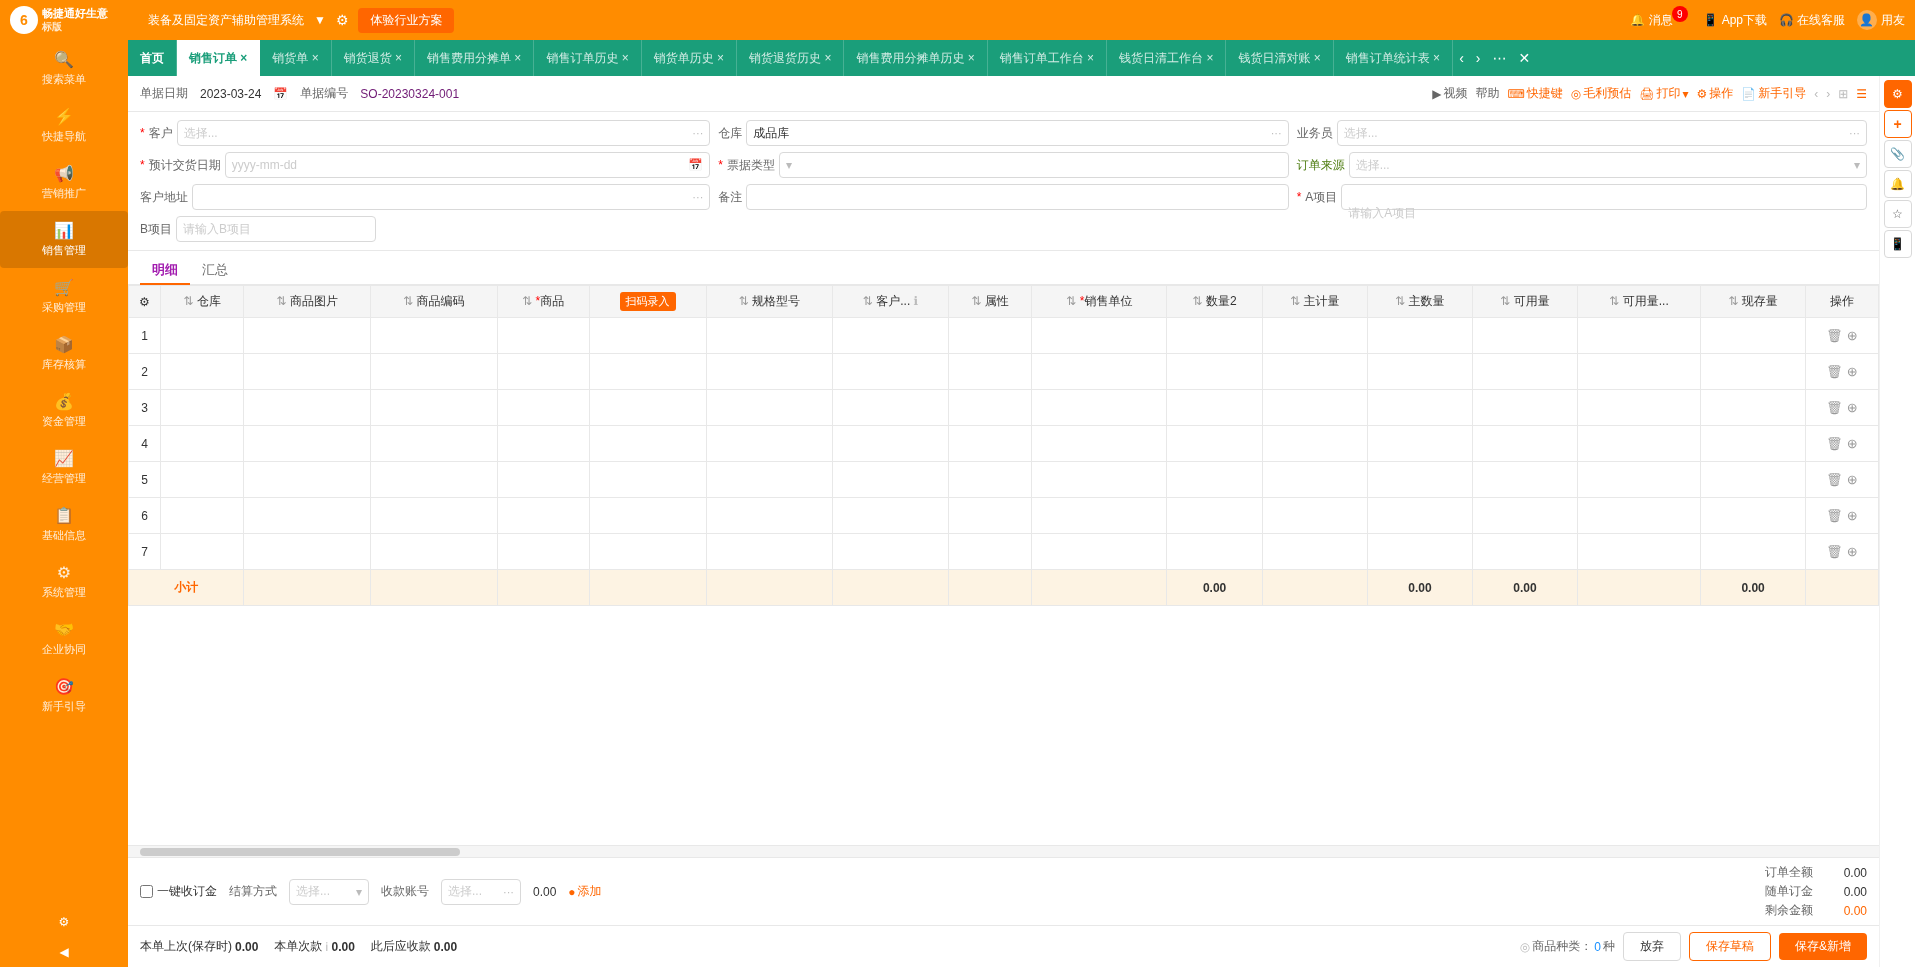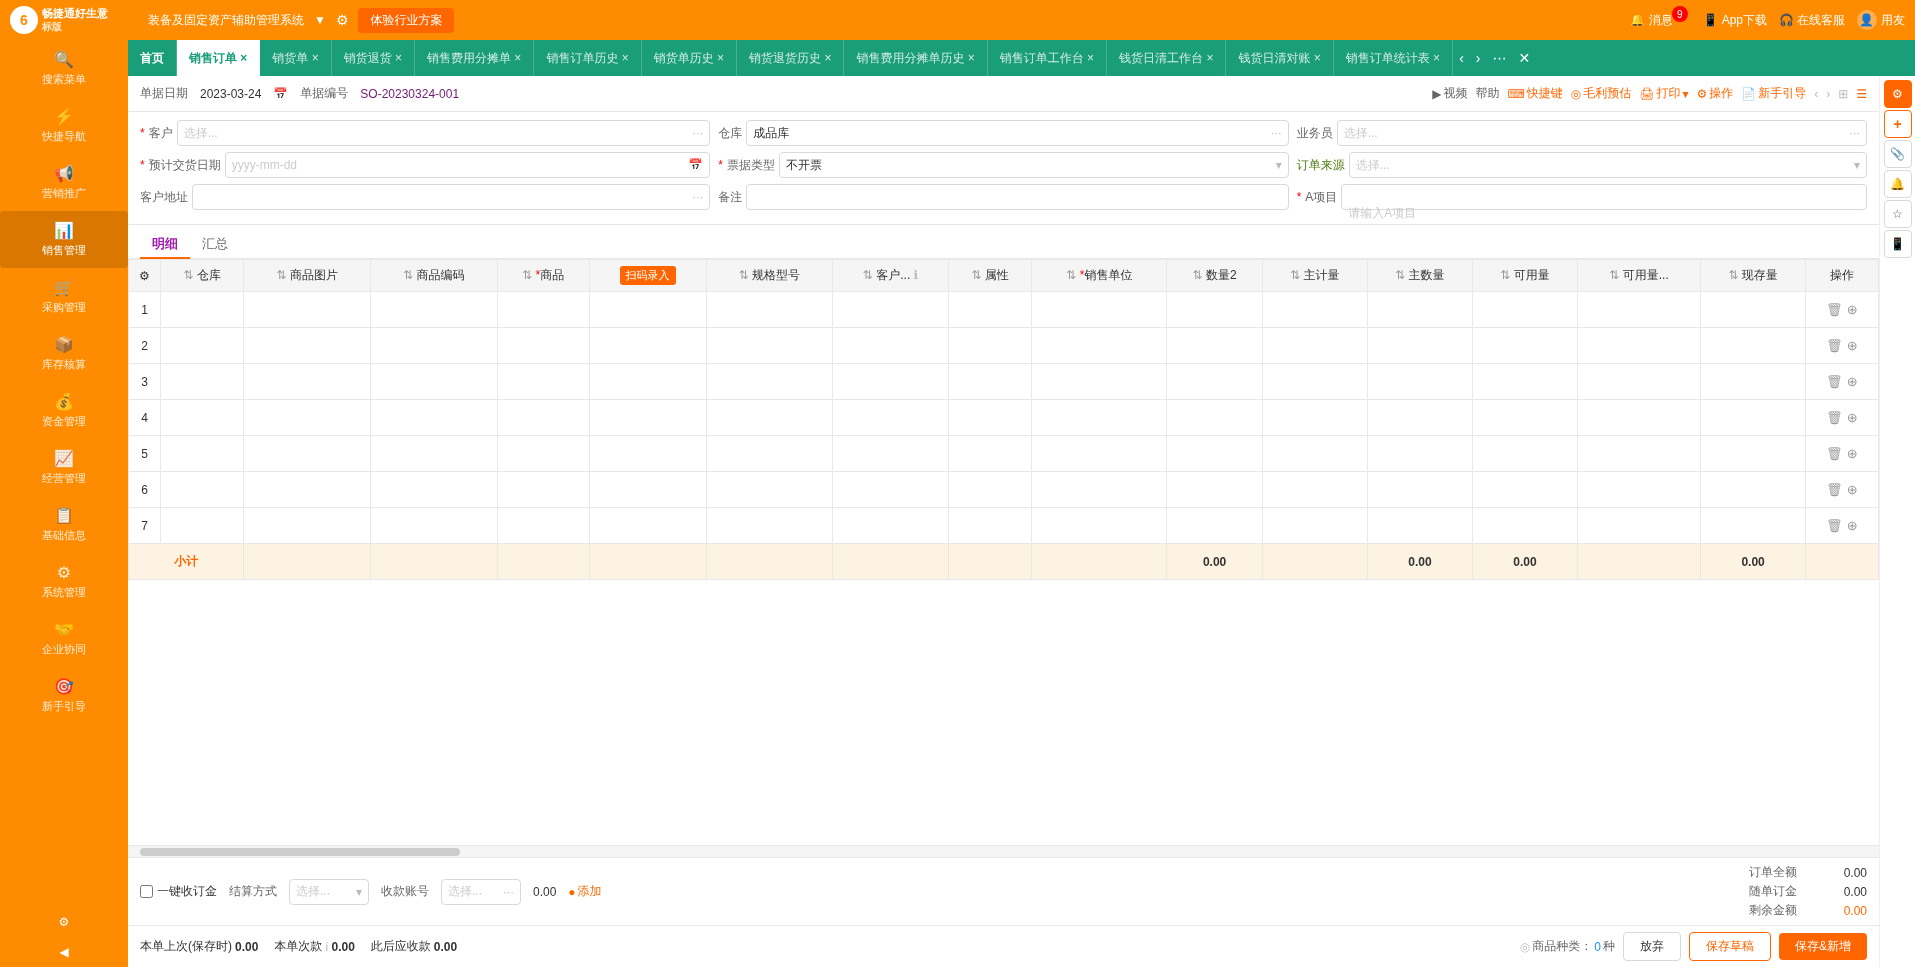--- a/index.html
+++ b/index.html
@@ -80,21 +80,21 @@
     .scroll-thumb { width: 320px; height: 8px; background: #ccc; border-radius: 4px; margin-left: 10px; }
 
     
     .bottom-form { padding: 6px 12px; border-top: 1px solid #e8e8e8; display: flex; align-items: center; gap: 12px; background: white; flex-shrink: 0; }
     .checkbox-label { display: flex; align-items: center; gap: 4px; cursor: pointer; color: #333; }
     .bottom-number { color: #333; font-size: 12px; }
     .add-btn { color: #ff6600; cursor: pointer; font-size: 12px; display: flex; align-items: center; gap: 2px; }
 
     
     .order-summary { margin-left: auto; display: flex; flex-direction: column; gap: 2px; text-align: right; }
-    .summary-row { display: flex; gap: 20px; justify-content: flex-end; align-items: center; font-size: 12px; }
+    .summary-row { display: flex; gap: 4px; justify-content: flex-end; align-items: center; font-size: 12px; }
     .summary-label { color: #666; }
     .summary-value { color: #333; min-width: 50px; text-align: right; }
     .summary-value.orange { color: #ff6600; }
 
     
     .status-bar { padding: 6px 12px; background: #fff; border-top: 1px solid #e8e8e8; display: flex; align-items: center; gap: 16px; font-size: 12px; color: #333; flex-shrink: 0; }
     .status-item { display: flex; align-items: center; gap: 3px; }
     .status-right { margin-left: auto; display: flex; align-items: center; gap: 8px; }
     .discard-btn { border: 1px solid #d9d9d9; background: white; border-radius: 4px; padding: 5px 16px; cursor: pointer; font-size: 12px; color: #333; }
     .save-draft-btn { border: 1px solid #ff6600; background: white; border-radius: 4px; padding: 5px 16px; cursor: pointer; font-size: 12px; color: #ff6600; }
@@ -299,21 +299,20 @@
                 <span style="color:#666;font-size:12px;white-space:nowrap;">预计交货日期</span>
                 <div style="flex:1;border:1px solid #d9d9d9;border-radius:4px;height:26px;display:flex;align-items:center;padding:0 6px;">
                   <span style="color:#ccc;font-size:12px;flex:1;">yyyy-mm-dd</span>
                   <span style="color:#bbb;font-size:12px;cursor:pointer;">📅</span>
                 </div>
               </div>
               <div style="display:flex;align-items:center;gap:4px;flex:1;">
                 <span style="color:red;font-size:12px;">*</span>
                 <span style="color:#666;font-size:12px;white-space:nowrap;">票据类型</span>
                 <div style="flex:1;border:1px solid #d9d9d9;border-radius:4px;height:26px;display:flex;align-items:center;padding:0 6px;cursor:pointer;">
-                  <span style="color:#333;font-size:12px;flex:1;">不开票</span>
                   <span style="color:#bbb;font-size:12px;">▾</span>
                 </div>
               </div>
               <div style="display:flex;align-items:center;gap:4px;flex:1;">
                 <span style="color:#4d7c0f;font-size:12px;white-space:nowrap;">订单来源</span>
                 <div style="flex:1;border:1px solid #d9d9d9;border-radius:4px;height:26px;display:flex;align-items:center;padding:0 6px;cursor:pointer;">
                   <span style="color:#ccc;font-size:12px;flex:1;">选择...</span>
                   <span style="color:#bbb;font-size:12px;">▾</span>
                 </div>
               </div>
@@ -335,20 +334,28 @@
               </div>
               <div style="display:flex;align-items:center;gap:4px;flex:1;">
                 <span style="color:red;font-size:12px;">*</span>
                 <span style="color:#666;font-size:12px;white-space:nowrap;">A项目</span>
                 <div style="flex:1;border:1px solid #d9d9d9;border-radius:4px;height:26px;display:flex;align-items:center;padding:0 6px;">
                   <span style="color:#ccc;font-size:12px;flex:1;margin-top:32px;">请输入A项目</span>
                 </div>
               </div>
             </div>
 
+            <div style="display:flex;gap:8px;align-items:center;">
+              <div style="display:flex;align-items:center;gap:4px;">
+                <span style="color:#666;font-size:12px;white-space:nowrap;">B项目</span>
+                <div style="border:1px solid #d9d9d9;border-radius:4px;height:26px;display:flex;align-items:center;padding:0 6px;min-width:200px;">
+                  <span style="color:#ccc;font-size:12px;flex:1;">请输入B项目</span>
+                </div>
+              </div>
+            </div>
           </div>
 
           <div class="detail-tabs">
             <div class="detail-tab active">明细</div>
             <div class="detail-tab">汇总</div>
           </div>
 
           <div class="table-container">
             <table class="data-table">
               <thead>

